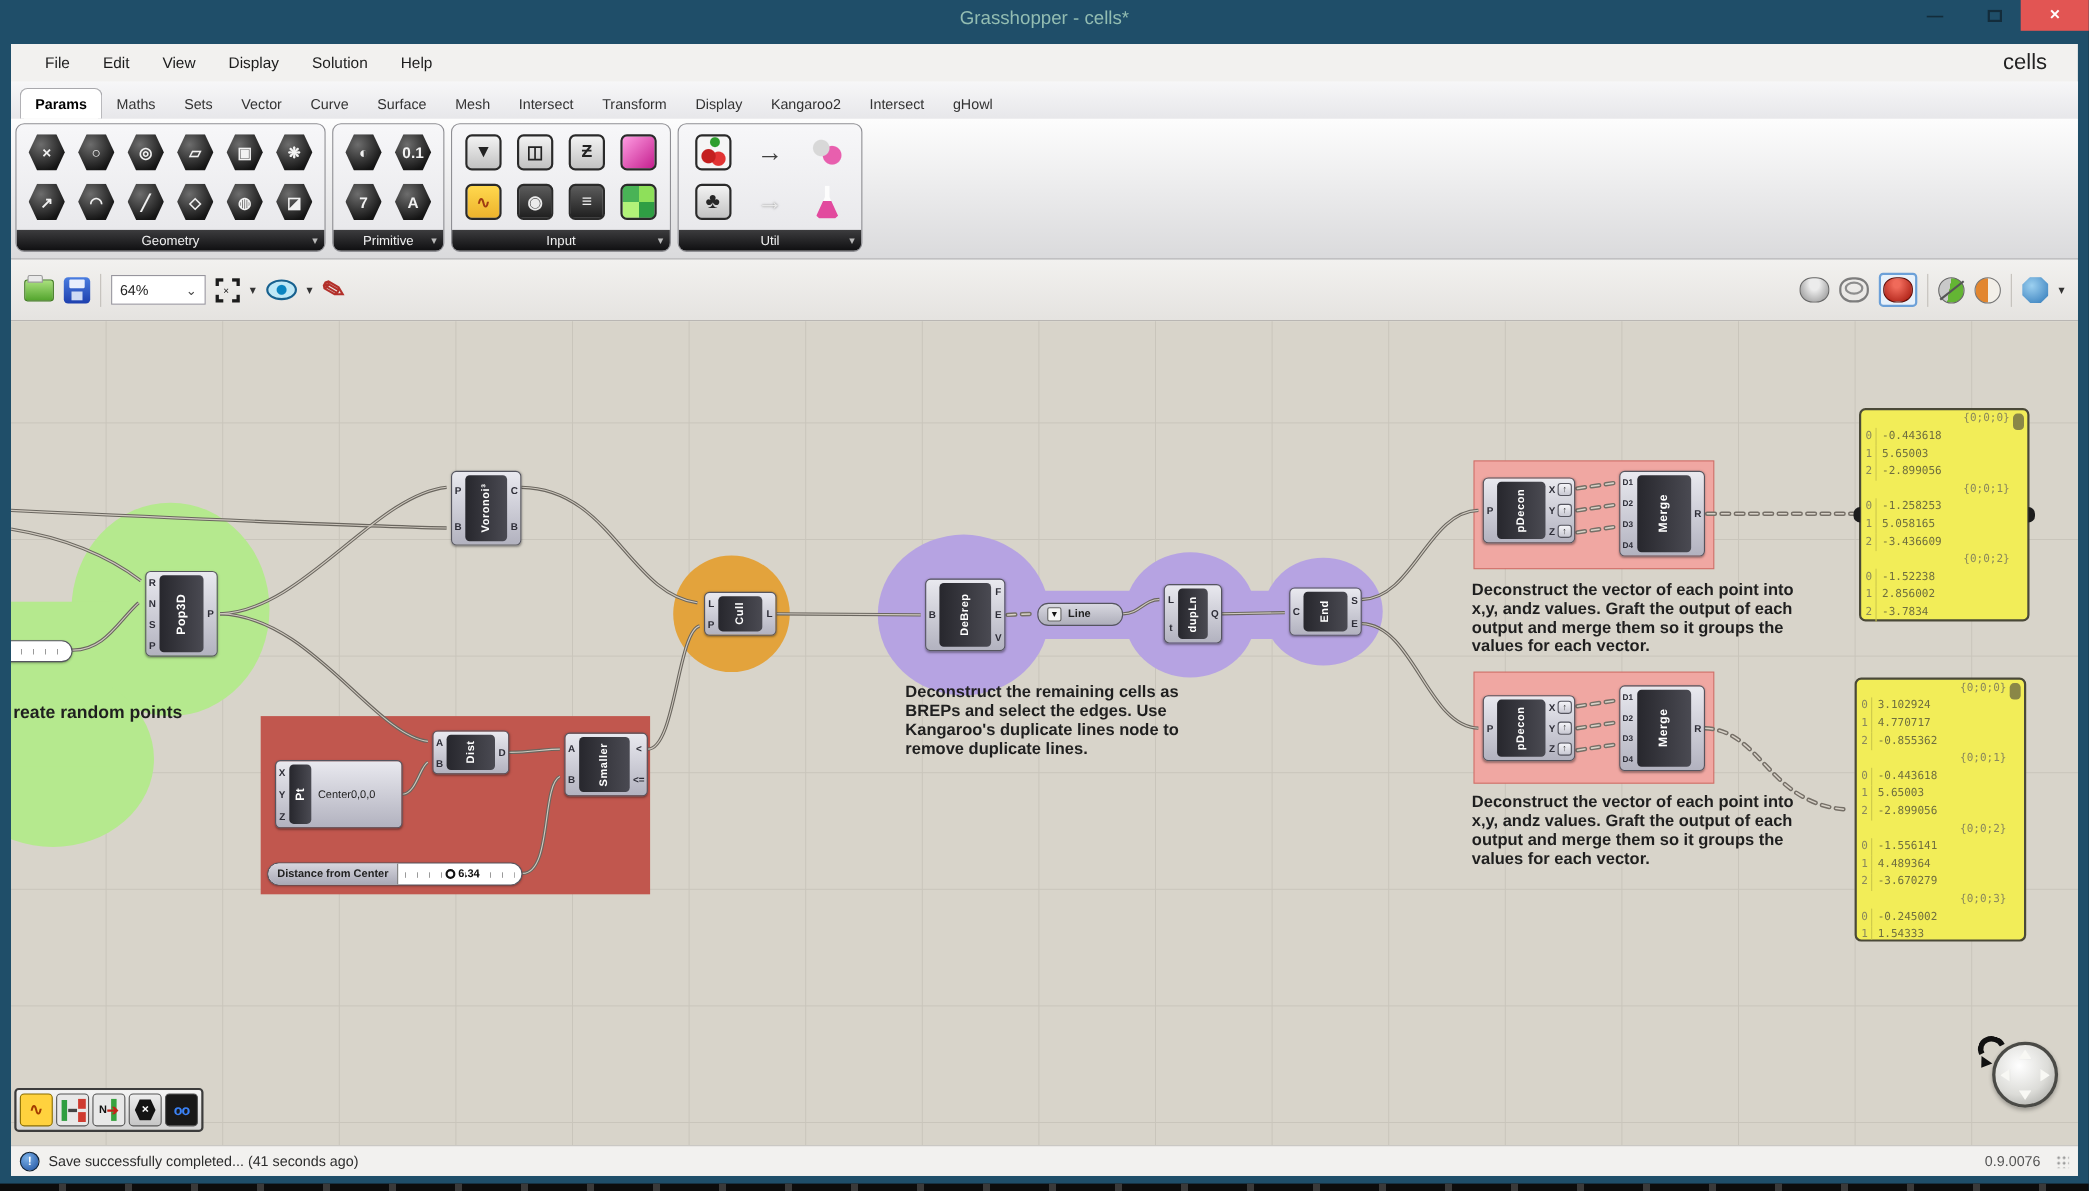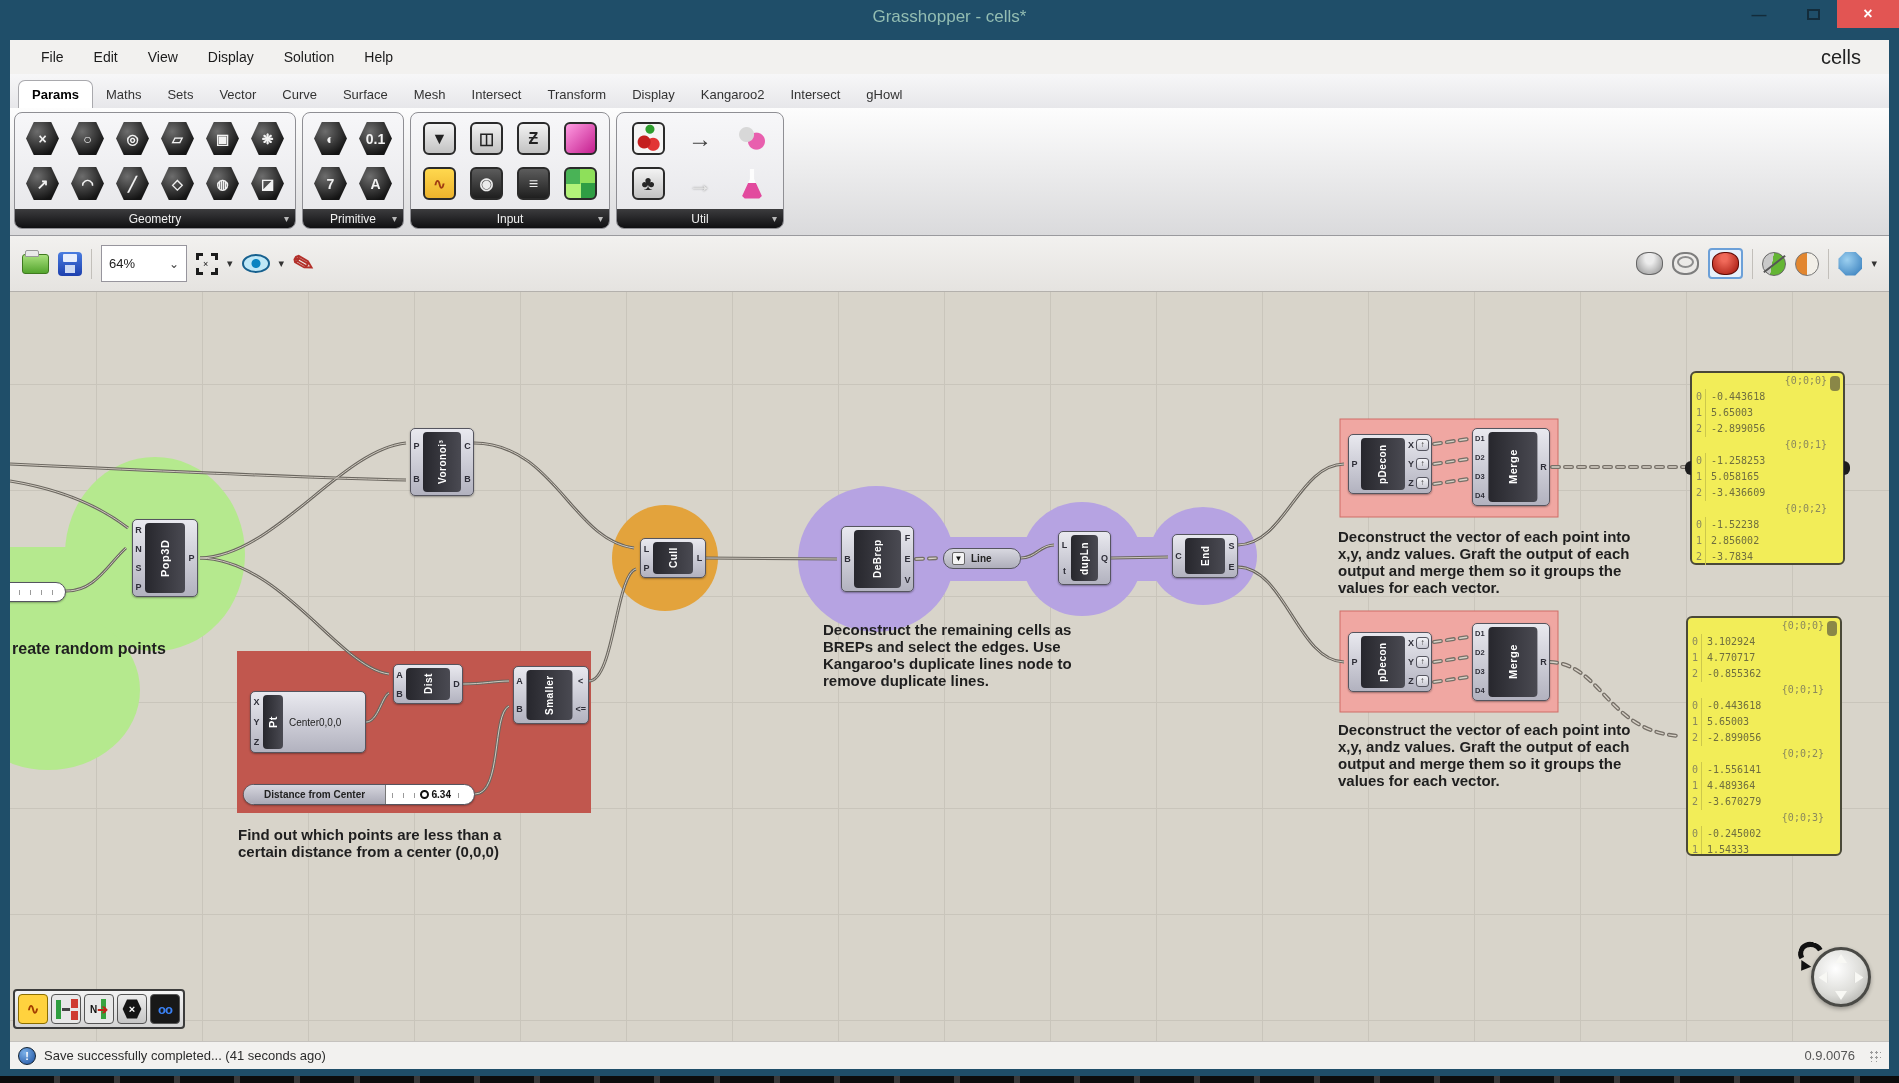--- a/index.html
+++ b/index.html
@@ -56,21 +56,21 @@
   .cherries{width:33px;height:33px;border:2px solid #2a2a2a;border-radius:6px;background:radial-gradient(circle at 35% 62%,#c41f1f 6px,transparent 7px),radial-gradient(circle at 66% 70%,#e23434 6px,transparent 7px),radial-gradient(circle at 55% 18%,#2e9e2e 4px,transparent 5px),#f5f5f5;}
 
   
   .ctoolbar{height:56px;background:linear-gradient(#f2f1ef,#e5e3e0);border-bottom:1px solid #b3b0ac;display:flex;align-items:center;gap:9px;padding:0 12px;}
   .sep{width:1px;height:30px;background:#c2bfba;}
   .folder{width:27px;height:20px;background:linear-gradient(#a9e07d,#54a52e);border:1px solid #3f7a1f;border-radius:3px;position:relative;}
   .folder:before{content:"";position:absolute;left:2px;top:-5px;width:12px;height:5px;background:#e9e9e9;border:1px solid #999;border-radius:2px 2px 0 0;}
   .save{width:24px;height:24px;background:linear-gradient(#4a7de0,#1d3fae);border-radius:4px;position:relative;}
   .save:before{content:"";position:absolute;left:5px;top:2px;width:14px;height:8px;background:#e8eefc;border-radius:1px;}
   .save:after{content:"";position:absolute;left:7px;bottom:3px;width:10px;height:8px;background:#cdd9f4;}
-  .zoombox{width:86px;height:37px;background:#fff;border:1px solid #97959d;display:flex;align-items:center;padding:0 7px;font-size:13px;color:#222;}
+  .zoombox{width:86px;height:27px;background:#fff;border:1px solid #97959d;display:flex;align-items:center;padding:0 7px;font-size:13px;color:#222;}
   .zoombox .car{margin-left:auto;color:#444;font-size:12px;}
   .zext{width:22px;height:22px;border:3px solid #1c1c1c;position:relative;}
   .zext:before{content:"";position:absolute;left:-4px;right:-4px;top:50%;height:8px;margin-top:-4px;background:linear-gradient(#efeeec,#e8e6e3);}
   .zext:after{content:"";position:absolute;top:-4px;bottom:-4px;left:50%;width:8px;margin-left:-4px;background:linear-gradient(#efeeec,#e8e6e3);}
   .zext .dot{position:absolute;left:50%;top:50%;width:8px;height:8px;margin:-4px 0 0 -4px;color:#111;font-size:9px;line-height:8px;z-index:2;}
   .caret{color:#333;font-size:11px;}
   .eye{width:28px;height:19px;border:2px solid #17618f;border-radius:50%;background:radial-gradient(circle,#0a84c1 0 4px,#bfe8f7 5px);}
   .pen{font-size:25px;color:#b3302a;transform:rotate(-15deg);font-weight:bold;}
   .rt{margin-left:auto;display:flex;align-items:center;gap:9px;}
   .cyl{width:27px;height:23px;border-radius:45%;}
@@ -99,21 +99,21 @@
   .ports.tiny{font-size:7.5px;}
   .nlabel{flex:1;display:flex;align-items:center;justify-content:center;background:linear-gradient(90deg,#4a4a52,#27272d);color:#fff;border-radius:4px;margin:3px 1px;font-size:11px;font-weight:bold;writing-mode:vertical-rl;transform:rotate(180deg);letter-spacing:.5px;}
   .nvalue{flex:1;display:flex;align-items:center;padding-left:5px;font-size:10px;color:#222;}
   .pg{display:flex;align-items:center;gap:2px;}
   .graft{display:inline-flex;width:13px;height:12px;border:1px solid #55555f;border-radius:3px;background:linear-gradient(#f4f4f8,#c9c9d3);font-size:8px;line-height:10px;align-items:center;justify-content:center;color:#333;font-weight:bold;}
 
   .lineparam{position:absolute;display:flex;align-items:center;gap:6px;background:linear-gradient(#d8d8e0,#aeaeba);border:1px solid #55555f;border-radius:10px;padding:0 8px;font-size:10px;font-weight:bold;color:#222;}
   .lp-ic{width:13px;height:13px;background:#f4f4f4;border:1px solid #666;border-radius:2px;font-size:8px;line-height:11px;text-align:center;color:#111;}
 
   .slider{position:absolute;display:flex;align-items:stretch;border:1px solid #55555f;border-radius:11px;background:#fff;box-shadow:0 1px 2px rgba(0,0,0,.3);overflow:hidden;}
-  .slabel{background:linear-gradient(#d6d6de,#a9a9b6);font-size:10px;font-weight:bold;color:#222;display:flex;align-items:center;padding:0 20px;border-right:1px solid #777;}
+  .slabel{background:linear-gradient(#d6d6de,#a9a9b6);font-size:10px;font-weight:bold;color:#222;display:flex;align-items:center;padding:0 8px;border-right:1px solid #777;}
   .strack{flex:1;position:relative;display:flex;align-items:center;font-size:10px;font-weight:bold;color:#111;}
   .ticks{position:absolute;left:6px;right:6px;top:50%;height:5px;margin-top:-2px;background:repeating-linear-gradient(90deg,#9a9a9a 0 1px,transparent 1px 11px);}
   .sknob{width:9px;height:9px;border:2px solid #111;border-radius:50%;background:#fff;margin-left:38%;z-index:1;}
   .sval{margin-left:3px;z-index:1;}
 
   .note{position:absolute;font-size:15px;font-weight:bold;color:#1f1f1f;line-height:1.14;white-space:pre-line;}
 
   .gpanel{position:absolute;background:var(--c-panel_yellow,#f2ed58);border:2px solid #4a4938;border-radius:6px;font-family:"DejaVu Sans Mono",monospace;font-size:10px;color:#6f6e3f;}
   .phead{height:16px;line-height:16px;text-align:right;padding-right:16px;color:#8a885c;}
   .prow{display:flex;height:16px;line-height:16px;}
@@ -797,22 +797,20 @@
                 <div class="prow">
                   <span class="pidx">1</span>
                   <span class="pval">1.54333</span>
                 </div>
               </div>
             </div>
           </div>
       </div>
 
       <div class="note" style="left:2px;top:348px;font-size:16px;">reate random points</div>
-      <div class="note" style="left:228px;top:534px;">Find out which points are less than a
-certain distance from a center (0,0,0)</div>
       <div class="note" style="left:813px;top:329px;">Deconstruct the remaining cells as
 BREPs and select the edges. Use
 Kangaroo's duplicate lines node to
 remove duplicate lines.</div>
       <div class="note" style="left:1328px;top:236px;">Deconstruct the vector of each point into
 x,y, andz values. Graft the output of each
 output and merge them so it groups the
 values for each vector.</div>
       <div class="note" style="left:1328px;top:429px;">Deconstruct the vector of each point into
 x,y, andz values. Graft the output of each

